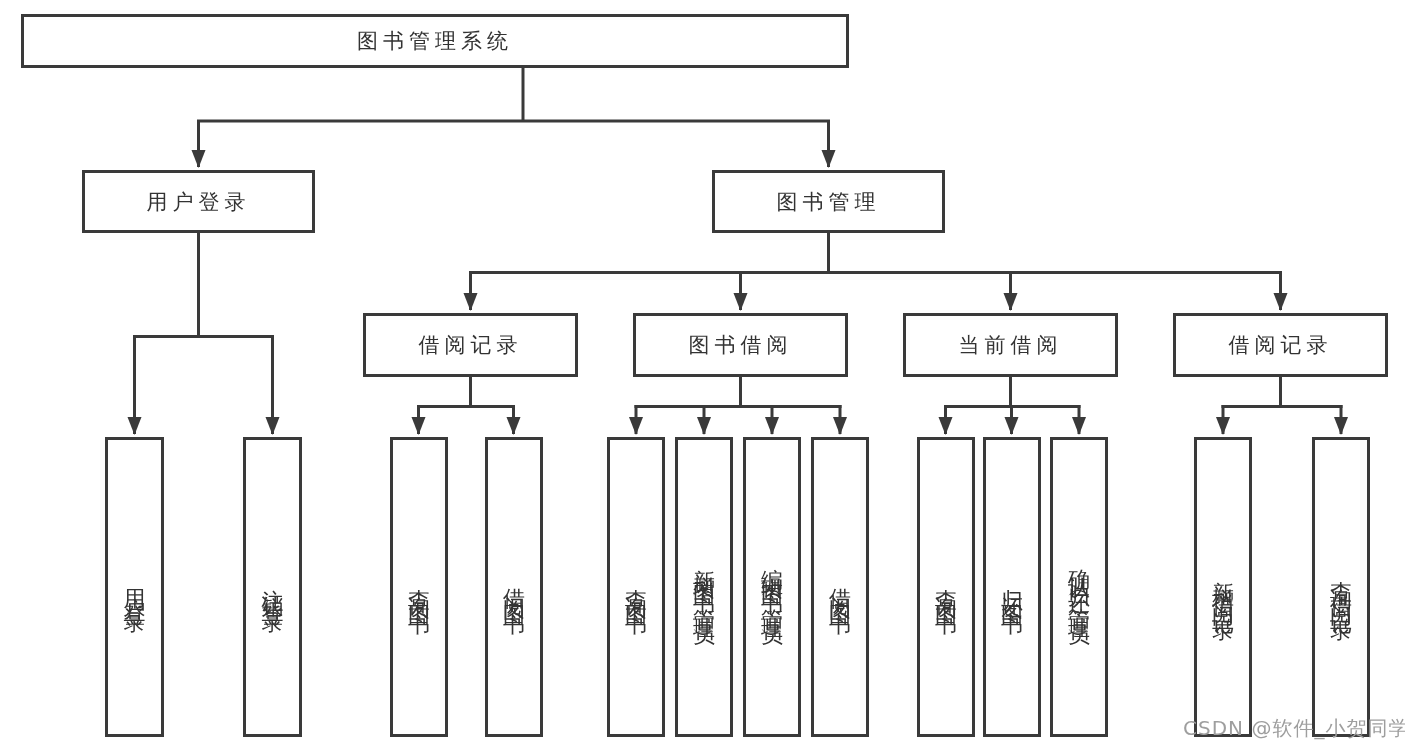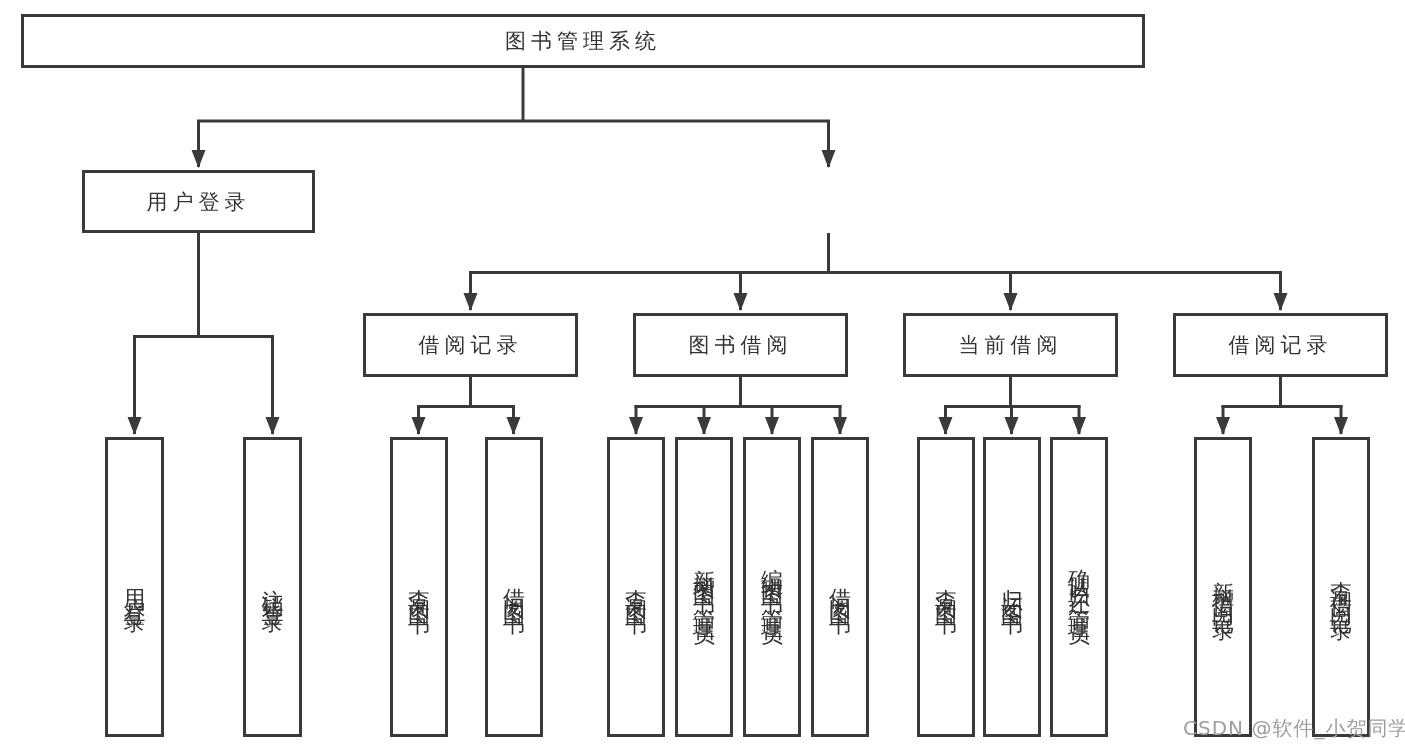--- a/index.html
+++ b/index.html
@@ -109,23 +109,24 @@
       <path d="M1011.5,405 V434" marker-end="url(#arw)"></path>
       <path d="M1079,405 V434" marker-end="url(#arw)"></path>
 
       <path d="M1280.5,377 V406.5"></path>
       <path d="M1221.5,406.5 H1342.5"></path>
       <path d="M1223,405 V434" marker-end="url(#arw)"></path>
       <path d="M1341,405 V434" marker-end="url(#arw)"></path>
     </g>
   </svg>
 
-  <div class="node" style="left:21px; top:14px; width:1124px; height:54px;text-align:right;">图书管理系统</div>
+  <div class="node" style="left:21px; top:14px; width:828px; height:54px;text-align:right;">图书管理系统</div>
 
   <div class="node" style="left:82px; top:170px; width:233px; height:63px;">用户登录</div>
+  <div class="node" style="left:712px; top:170px; width:233px; height:63px;">图书管理</div>
 
   <div class="node" style="left:363px; top:313px; width:215px; height:64px;">借阅记录</div>
   <div class="node" style="left:633px; top:313px; width:215px; height:64px;">图书借阅</div>
   <div class="node" style="left:903px; top:313px; width:215px; height:64px;">当前借阅</div>
   <div class="node" style="left:1173px; top:313px; width:215px; height:64px;">借阅记录</div>
 
   <div class="vnode" style="left:105px; top:437px; width:59px; height:300px;">用户登录</div>
   <div class="vnode" style="left:243px; top:437px; width:59px; height:300px;">注销登录</div>
 
   <div class="vnode" style="left:390px; top:437px; width:58px; height:300px;">查询图书</div>

